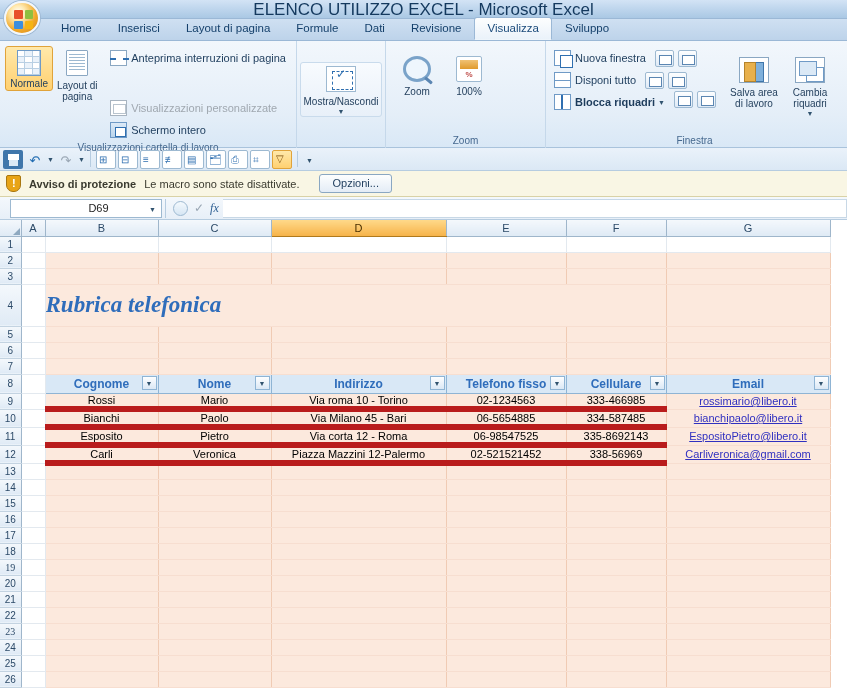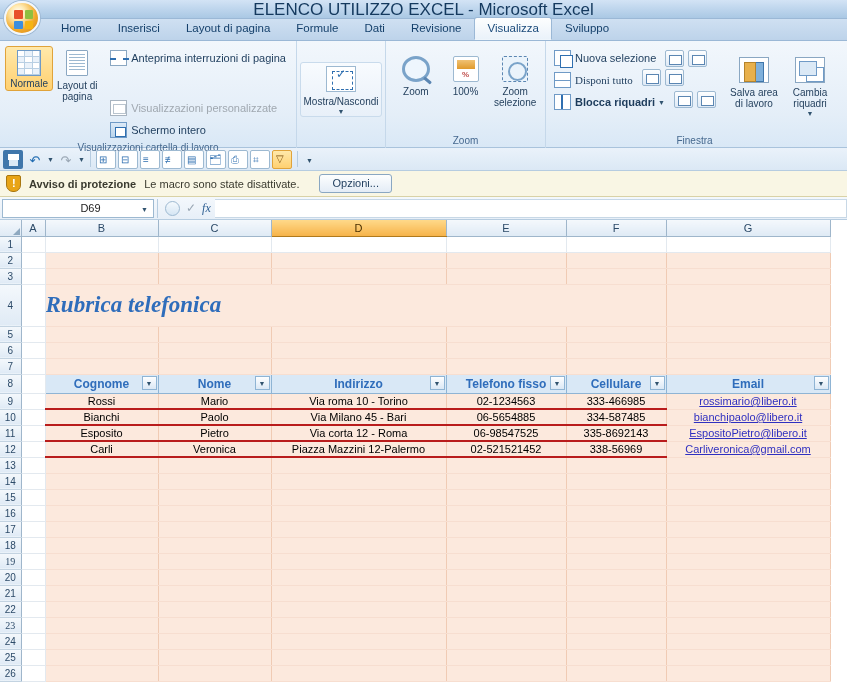--- a/index.html
+++ b/index.html
@@ -249,21 +249,21 @@
   }
 
   
   .fbar {
     height: 23px;
     background: linear-gradient(#f4f8fc,#e7eff8);
     border-bottom: 1px solid #b6cce0;
     display: flex; align-items: center;
   }
   .namebox {
-    width: 152px; height: 19px; margin: 0 0 0 2px;
+    width: 152px; height: 19px; margin: 0 0 0 10px;
     background: #fff; border: 1px solid #9db9d1;
     display: flex; align-items: center; justify-content: center;
     position: relative;
     font-size: 11px; color: #222; padding-left: 25px;
   }
   .namebox .nb-caret {
     position: absolute; right: 2px; top: 3px;
     width: 13px; height: 13px; text-align:center; line-height:13px;
     font-size: 7px; color: #31536f;
   }
@@ -344,21 +344,21 @@
     position: absolute; right: 1px; top: 1px;
     width: 15px; height: 14px;
     background: linear-gradient(#fdfeff,#dbe8f5);
     border: 1px solid #8fb4d4;
     font-size: 7px; color: #31536f;
     line-height: 13px; text-align: center;
   }
   .data-cell {
     background: #fce9dd;
     border-right: 1px solid #f0cbb4;
-    border-bottom: 2px solid #b91c1c;
+    border-bottom: 6px solid #b91c1c;
     text-align: center;
     font-size: 11px;
     color: #000;
   }
   .email-cell {
     background: #fce9dd;
     border-right: 1px solid #f0cbb4;
     border-bottom: 1px solid #f7ded0;
     text-align: center;
     font-size: 11px;
@@ -463,40 +463,36 @@
   <div class="group" style="width:160px;">
     <div class="group-body" style="padding-top:8px;">
       <div class="bigbtn">
         <span class="glyph"><span class="ic zoom-ic"></span></span>
         <span>Zoom</span>
       </div>
       <div class="bigbtn">
         <span class="glyph"><span class="ic pct-ic"><span>%</span></span></span>
         <span>100%</span>
       </div>
-      <div class="bigbtn">
-        <span class="glyph"><span class="ic sel-ic"></span></span>
-        <span>Zoom selezione</span>
-      </div>
     </div>
     <div class="group-label">Zoom</div>
   </div>
 
   <div class="group" style="width:298px;">
     <div class="group-body" style="padding-top:3px;">
       <div style="display:flex;flex-direction:column;">
         <div style="display:flex;align-items:center;">
           <div class="smallrow">
             <span class="si si-newwin"></span>
-            <span>Nuova selezione</span>
+            <span>Nuova finestra</span>
           </div>
           <span class="mini-btn"></span>
           <span class="mini-btn"></span>
         </div>
-        <div style="display:flex;font-family:Liberation Serif, serif;">
+        <div style="display:flex;align-items:center;">
           <div class="smallrow">
             <span class="si si-arrange"></span>
             <span>Disponi tutto</span>
           </div>
           <span class="mini-btn"></span>
           <span class="mini-btn"></span>
         </div>
         <div style="display:flex;align-items:flex-start;font-weight:bold;">
           <div class="smallrow">
             <span class="si si-freeze"></span>

